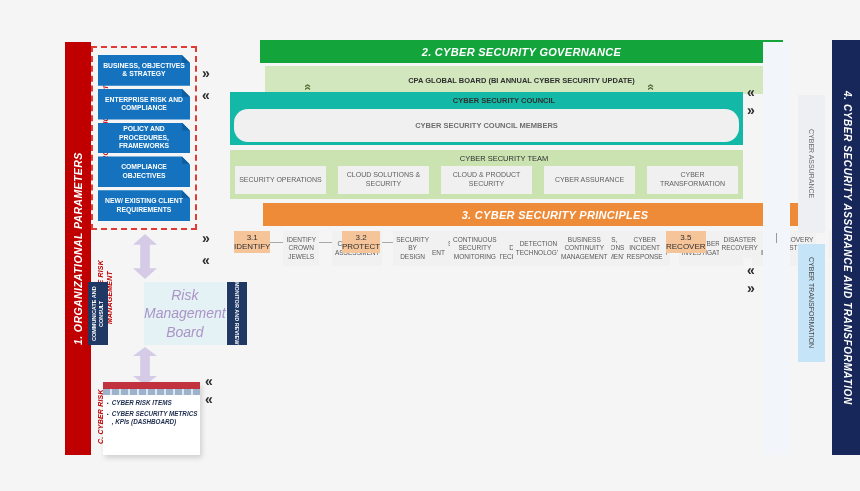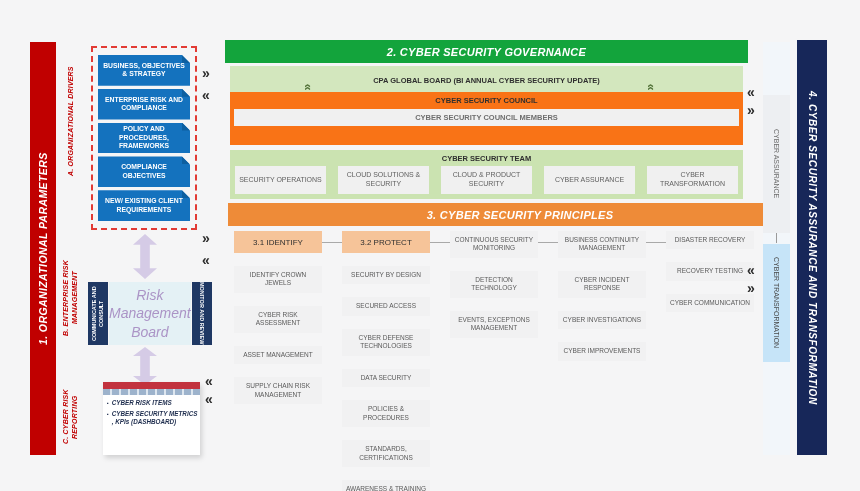--- a/index.html
+++ b/index.html
@@ -3,21 +3,21 @@
 <meta charset="utf-8">
 <style>
   html,body{margin:0;padding:0;background:#fff;}
   .stage{
     position:relative;width:860px;height:491px;background:#f5f5f6;overflow:hidden;
     font-family:"Liberation Sans",sans-serif;-webkit-font-smoothing:antialiased;
   }
   .abs{position:absolute;}
   .vup{writing-mode:vertical-rl;transform:rotate(180deg);}  
   .vdn{writing-mode:vertical-rl;}                            
-  .center{display:flex;align-items:center;justify-content:center;text-align:center;}
+  .center{display:flex;align-items:center;justify-content:center;text-align:center;margin-left:35px;}
 
   
   .redbar{left:30px;top:42px;width:26px;height:413px;background:#c00000;
     color:#fff;font-size:10.5px;font-weight:700;font-style:italic;letter-spacing:.4px;}
   .redlabel{color:#c00000;font-size:7px;font-weight:700;font-style:italic;line-height:1.25;
     text-align:center;letter-spacing:.2px;}
   .dashedbox{left:91px;top:46px;width:106px;height:184px;border:2px dashed #e23a34;
     box-sizing:border-box;display:flex;flex-direction:column;gap:3px;padding:7px 5px;}
   .driver{position:relative;flex:1;background:#1472be;color:#fff;font-size:6.8px;font-weight:700;
     line-height:1.25;display:flex;align-items:center;justify-content:center;text-align:center;
@@ -39,34 +39,34 @@
   .dash-list{padding:4px 2px 0 4px;}
   .dash-li{display:flex;gap:3px;color:#1d2c4d;font-size:6.3px;font-weight:700;font-style:italic;
     line-height:1.35;margin-bottom:2px;text-align:left;}
   .dash-li .blt{font-size:5px;line-height:1.7;}
 
   
   .gtitle{left:225px;top:40px;width:523px;height:23px;background:#13a43c;color:#fff;
     font-size:11px;font-weight:700;font-style:italic;letter-spacing:.3px;}
   .gsub{left:230px;top:66px;width:513px;height:28px;background:#d3e7be;color:#2f2f2f;
     font-size:7.5px;font-weight:700;}
-  .council{left:230px;top:92px;width:513px;height:53px;background:#f97316;}
+  .council{left:230px;top:92px;width:513px;height:53px;background:#14b8a6;}
   .counciltitle{height:17px;color:#2f2f2f;font-size:7.5px;font-weight:700;}
-  .members{margin:0 4px;height:17px;background:#f0f0f0;color:#6e6e6e;font-size:7.5px;font-weight:700;}
+  .members{margin:0 4px;height:33px;background:#f0f0f0;color:#6e6e6e;font-size:7.5px;font-weight:700;border-radius:14px;}
   .team{left:230px;top:150px;width:513px;height:49px;background:#cbe3b1;}
-  .teamtitle{height:16px;color:#2f2f2f;font-size:7.5px;font-weight:700;}
+  .teamtitle{height:16px;color:#2f2f2f;font-size:7.5px;font-weight:400;}
   .teamrow{display:flex;gap:12px;margin:0 5px;height:28px;}
   .unit{flex:1;background:#f0f0f0;color:#5f5f5f;font-size:7px;line-height:1.25;
     display:flex;align-items:center;justify-content:center;text-align:center;padding:0 2px;}
 
   
   .ptitle{left:228px;top:203px;width:520px;height:23px;background:#ee8b38;color:#fff;
     font-size:11px;font-weight:700;font-style:italic;letter-spacing:.3px;padding-left:32px;}
   .connector{left:240px;top:242px;width:500px;border-top:1px solid #a9a9a9;}
-  .pcol{position:absolute;top:231px;width:88px;display:flex;flex-direction:column;gap:13px;}
+  .pcol{position:absolute;top:231px;width:88px;display:flex;flex-direction:row;gap:13px;}
   .phead{height:22px;background:#f6c499;color:#2f2f2f;font-size:8px;position:relative;z-index:2;
     display:flex;align-items:center;justify-content:center;text-align:center;}
   .pitem{background:#f1f1f2;color:#595959;font-size:6.5px;line-height:1.3;padding:5px 3px;
     text-align:center;display:flex;align-items:center;justify-content:center;}
 
   
   .rstrip{left:763px;top:42px;width:27px;height:413px;background:#f2f6fa;}
   .assur{left:763px;top:95px;width:27px;height:138px;background:#edeff2;color:#6b6b6b;font-size:7px;line-height:1.3;}
   .rline{left:776px;top:233px;width:0;height:10px;border-left:1px solid #9a9a9a;}
   .transf{left:763px;top:244px;width:27px;height:118px;background:#c6e4f8;color:#4a4a4a;font-size:7px;line-height:1.3;}
@@ -174,20 +174,21 @@
   </div>
 
   <div class="pcol" style="left:558px;">
     <div class="pitem">BUSINESS CONTINUITY MANAGEMENT</div>
     <div class="pitem">CYBER INCIDENT RESPONSE</div>
     <div class="pitem">CYBER INVESTIGATIONS</div>
     <div class="pitem">CYBER IMPROVEMENTS</div>
   </div>
 
   <div class="pcol" style="left:666px;">
+    <div class="phead">3.5 RECOVER</div>
     <div class="pitem">DISASTER RECOVERY</div>
     <div class="pitem">RECOVERY TESTING</div>
     <div class="pitem">CYBER COMMUNICATION</div>
   </div>
 
   <span class="chev" style="left:747px;top:85px;">«</span>
   <span class="chev" style="left:747px;top:103px;">»</span>
   <span class="chev" style="left:747px;top:263px;">«</span>
   <span class="chev" style="left:747px;top:281px;">»</span>
 

